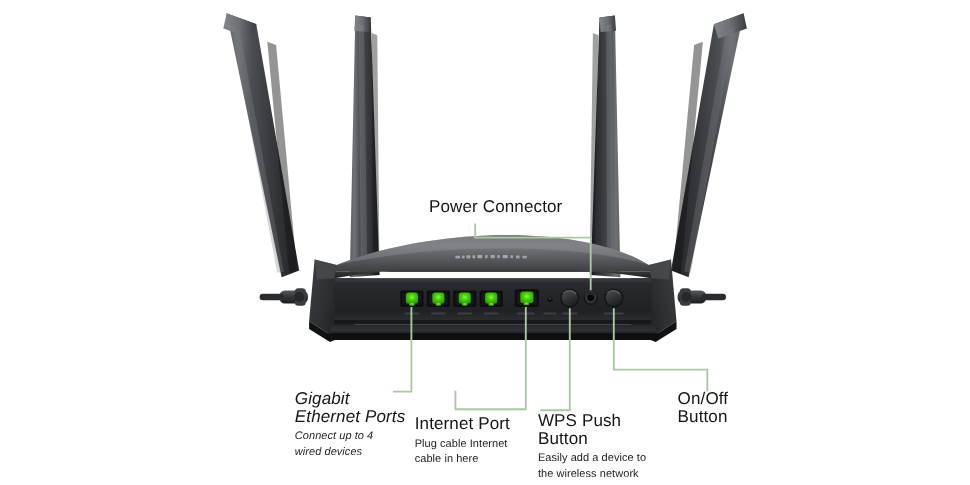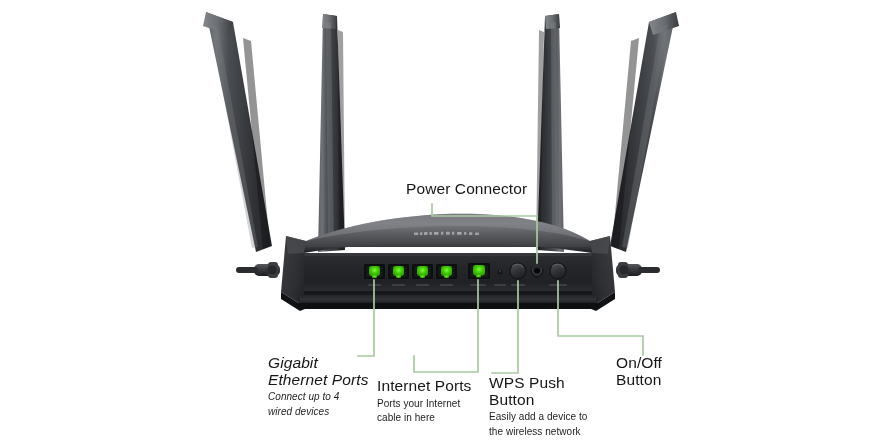--- a/index.html
+++ b/index.html
@@ -10,21 +10,21 @@
 
   svg#scene{position:absolute;left:0;top:0;width:882px;height:441px;}
 
   
   .callout{position:absolute;color:#1b1b1b;}
   .callout .hd{font-size:15.5px;line-height:16.5px;font-weight:400;
                letter-spacing:.1px;color:#161616;white-space:pre-line;}
   .callout .sb{font-size:10px;line-height:14.6px;font-weight:400;
                letter-spacing:.05px;color:#1d1d1d;margin-top:2px;white-space:pre-line;}
 
-  #co-power{left:406px;top:181px;}
+  #co-power{left:390px;top:181px;}
   #co-power .hd{font-size:15.5px;}
 
   #co-gig{left:268px;top:355px;width:112px;font-style:italic;}
   #co-inet{left:377px;top:378px;width:110px;}
   #co-wps{left:489px;top:375px;width:124px;}
   #co-onoff{left:616px;top:355px;width:80px;}
 </style>
 </head>
 <body>
 
@@ -279,22 +279,22 @@
   </div>
 
   <div class="callout" id="co-gig">
     <div class="hd">Gigabit
 Ethernet Ports</div>
     <div class="sb">Connect up to 4
 wired devices</div>
   </div>
 
   <div class="callout" id="co-inet">
-    <div class="hd">Internet Ports</div>
-    <div class="sb">Ports your Internet
+    <div class="hd">Internet Port</div>
+    <div class="sb">Plug cable Internet
 cable in here</div>
   </div>
 
   <div class="callout" id="co-onoff">
     <div class="hd">On/Off
 Button</div>
   </div>
 
   <div class="callout" id="co-wps">
     <div class="hd">WPS Push Button</div>

